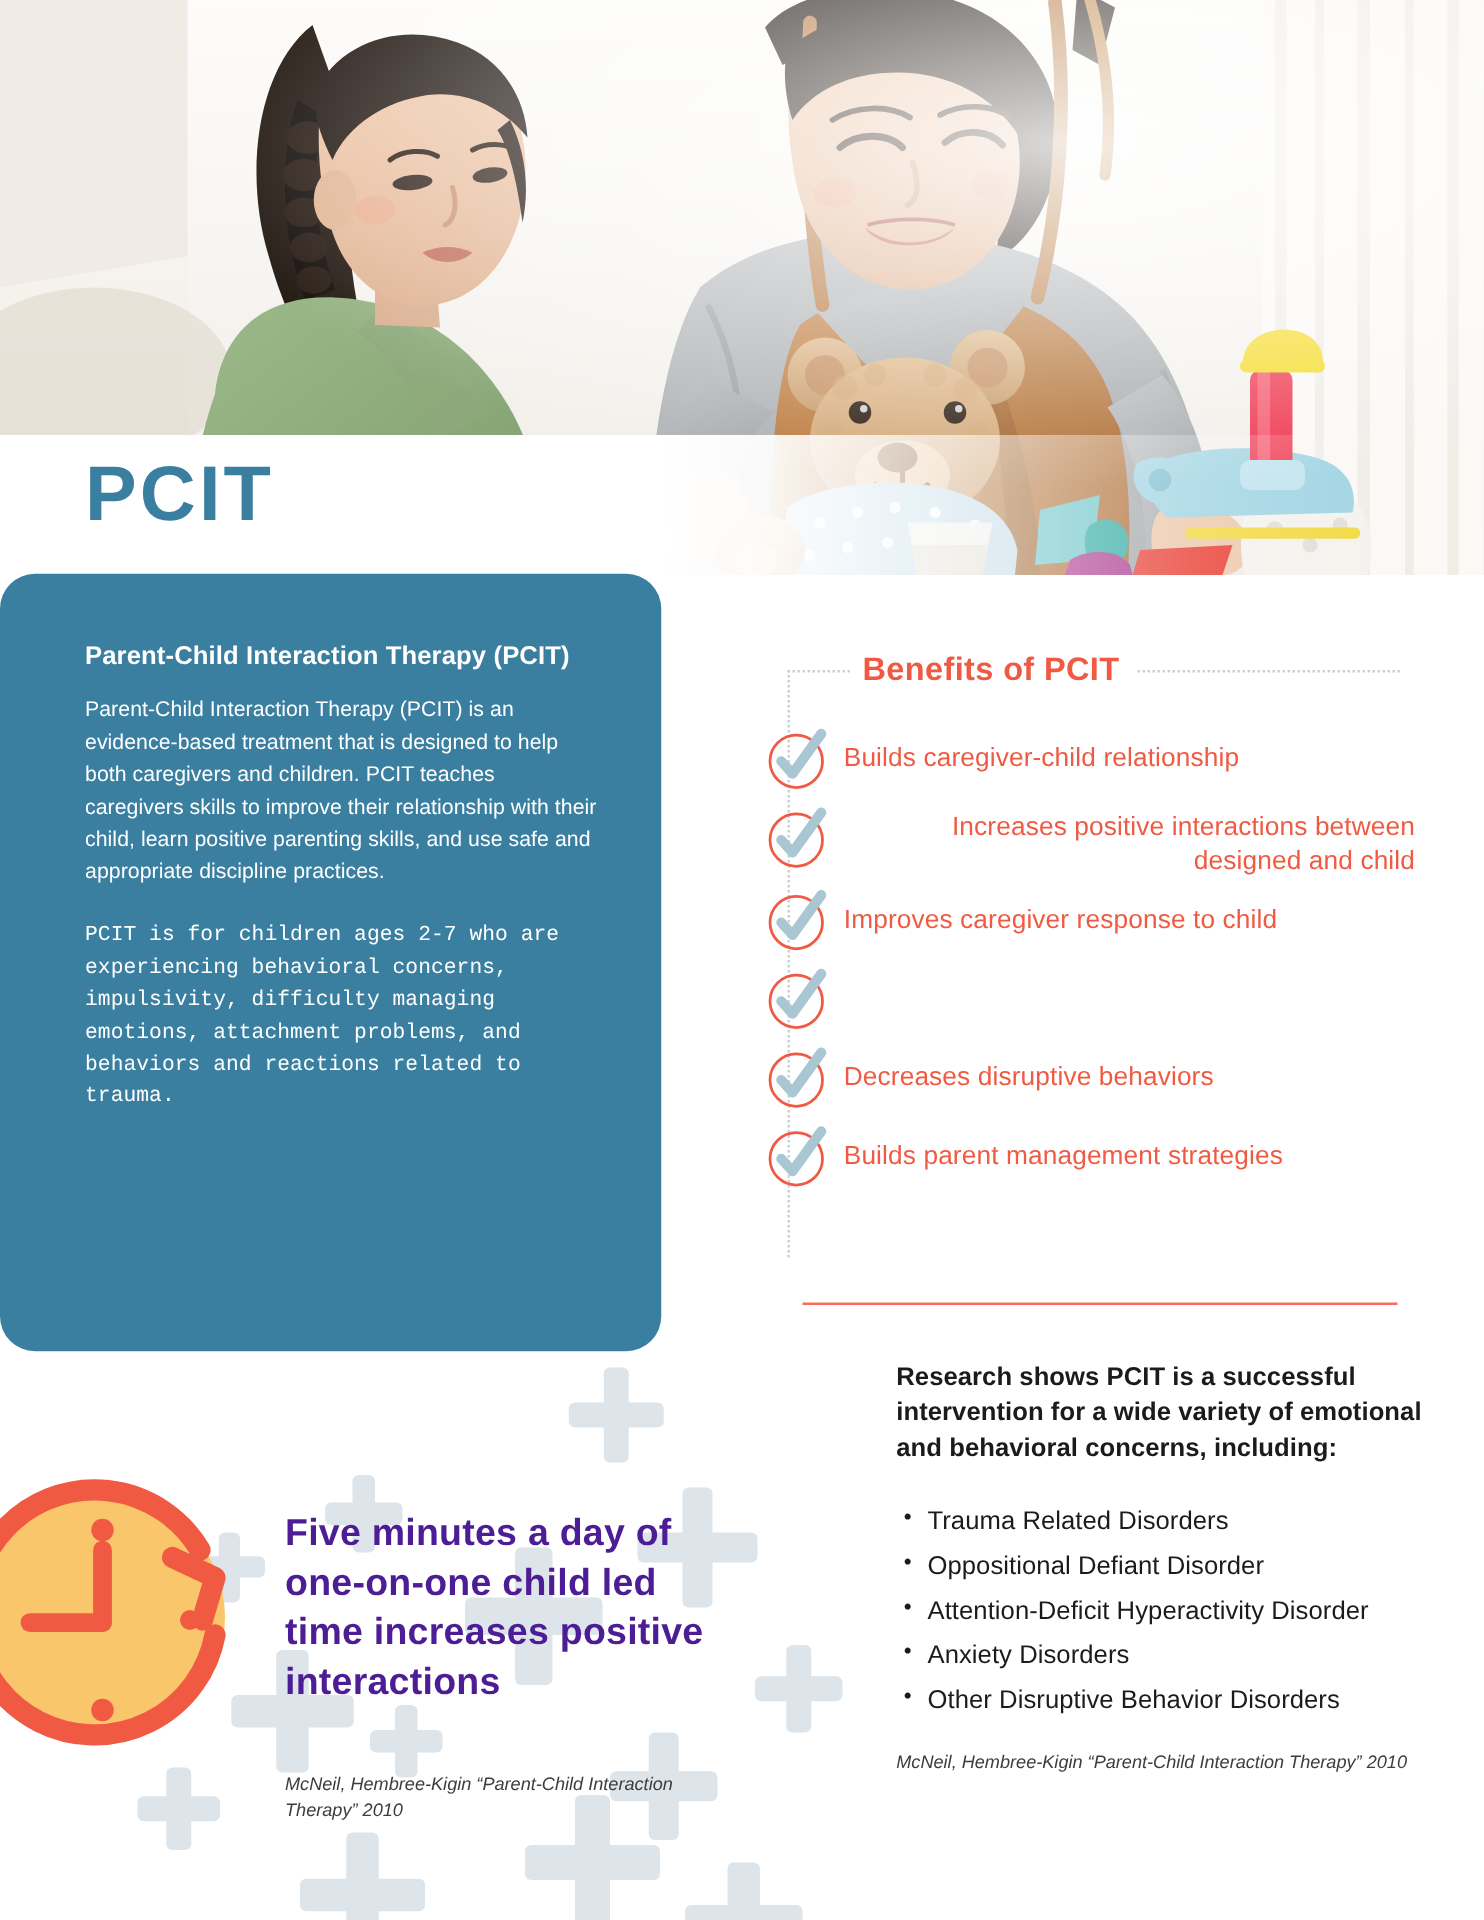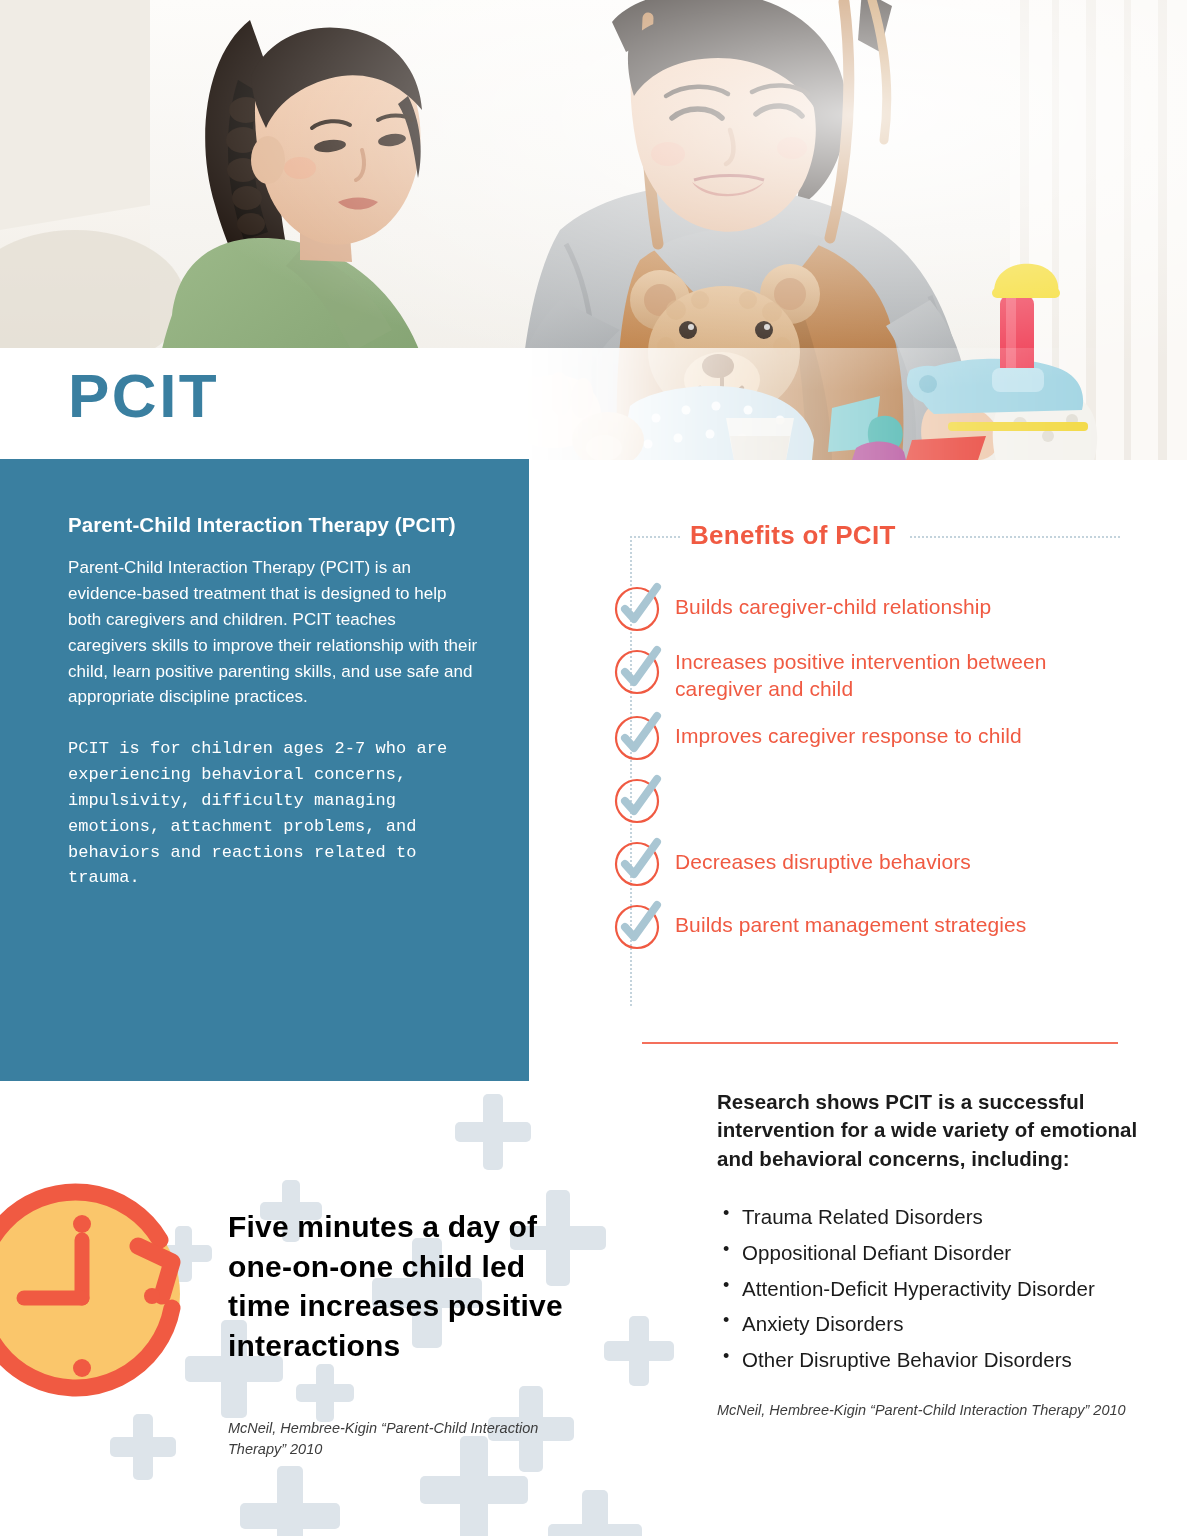--- a/index.html
+++ b/index.html
@@ -26,38 +26,39 @@
     position:absolute; left:68px; top:365px;
     font-size:62px; font-weight:bold; letter-spacing:2.5px;
     color:#3a7fa0; line-height:1;
   }
 
   
   .blue-panel {
     position:absolute; left:0; top:459px; width:529px; height:622px;
     background:#3a7fa0; color:#ffffff;
     padding:52px 50px 0 68px;
+    border-radius:28px;
   }
   .bp-head { font-size:20.5px; font-weight:bold; line-height:1.38; margin-bottom:16px; letter-spacing:.1px; }
   .bp-para { font-size:17px; line-height:1.52; letter-spacing:.05px; }
   .bp-para + .bp-para { margin-top:26px;font-family:Liberation Mono, monospace; }
 
   
   .benefits { position:absolute; left:630px; top:520px; width:500px; }
   .benefits-frame {
     position:absolute; left:0; top:16px; width:490px; height:470px;
     border-left:2px dotted #c3d3dc; border-top:2px dotted #c3d3dc;
     pointer-events:none;
   }
   .benefits-title {
     position:absolute; left:50px; top:0; background:#ffffff;
     padding:0 12px 0 10px; font-size:26px; font-weight:bold;
     color:#f05a42; letter-spacing:.3px; line-height:1.2;
   }
-  .benefit-list { position:absolute; left:-18px; top:62px; width:520px; }
+  .benefit-list { position:absolute; left:-18px; top:62px; width:520px;text-align:right; }
   .benefit-row { display:flex; align-items:flex-start; margin-bottom:11px; min-height:52px; }
   .benefit-row.two { margin-bottom:8px; }
   .chk { position:relative; width:50px; height:50px; flex:0 0 50px; margin-right:13px; }
   .chk svg { position:absolute; left:0; top:0; overflow:visible; }
   .benefit-text {
     font-size:21px; color:#f05a42; line-height:1.3; padding-top:11px; letter-spacing:.1px;
   }
   .benefit-row.two .benefit-text { padding-top:3px; }
 
   
@@ -83,21 +84,21 @@
   .crosses { position:absolute; left:0; top:1080px; width:700px; height:456px; overflow:hidden; pointer-events:none; }
   .cross { position:absolute; }
   .cross i, .cross b {
     position:absolute; background:#dde4ea; border-radius:5px; display:block;
   }
 
   
   .clock { position:absolute; left:-40px; top:1168px; width:250px; height:250px; }
   .quote {
     position:absolute; left:228px; top:1207px; width:340px;
-    font-size:30px; font-weight:bold; color:#000000;
+    font-size:30px; font-weight:bold; color:#4c1d95;
     line-height:1.32; letter-spacing:.2px;
   }
   .quote-cite {
     position:absolute; left:228px; top:1418px; width:330px;
     font-size:14.5px; font-style:italic; color:#3d3d3d; line-height:1.42;
   }
 </style>
 </head>
 <body>
 
@@ -346,21 +347,21 @@
       <span class="benefit-text">Builds caregiver-child relationship</span>
     </div>
 
     <div class="benefit-row two">
       <span class="chk">
         <svg width="50" height="50" viewBox="0 0 50 50">
           <circle cx="25" cy="27" r="21" fill="none" stroke="#f05a42" stroke-width="2.2"></circle>
           <path d="M13 27 L22 37 L45 5" fill="none" stroke="#a9c6d3" stroke-width="8" stroke-linecap="round" stroke-linejoin="round"></path>
         </svg>
       </span>
-      <span class="benefit-text">Increases positive intervention between caregiver and child</span>
+      <span class="benefit-text">Increases positive interactions between designed and child</span>
     </div>
 
     <div class="benefit-row">
       <span class="chk">
         <svg width="50" height="50" viewBox="0 0 50 50">
           <circle cx="25" cy="27" r="21" fill="none" stroke="#f05a42" stroke-width="2.2"></circle>
           <path d="M13 27 L22 37 L45 5" fill="none" stroke="#a9c6d3" stroke-width="8" stroke-linecap="round" stroke-linejoin="round"></path>
         </svg>
       </span>
       <span class="benefit-text">Improves caregiver response to child</span>

